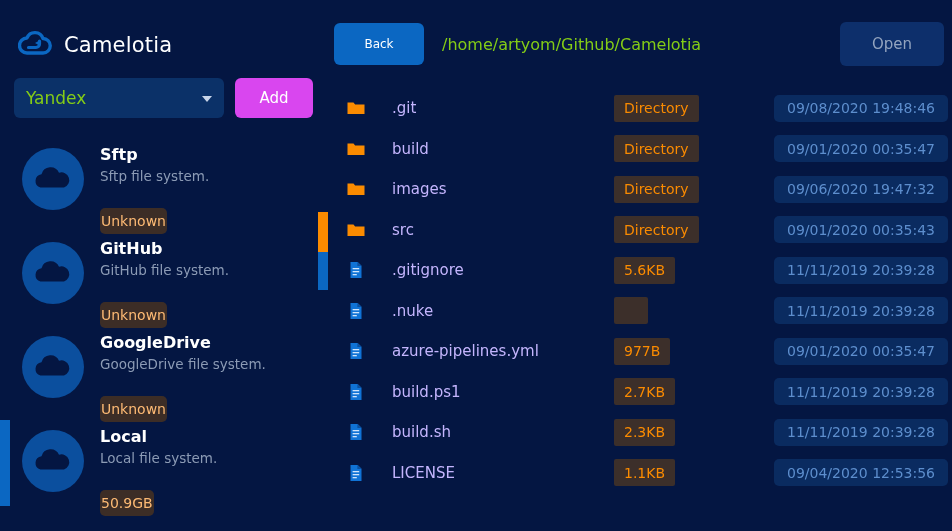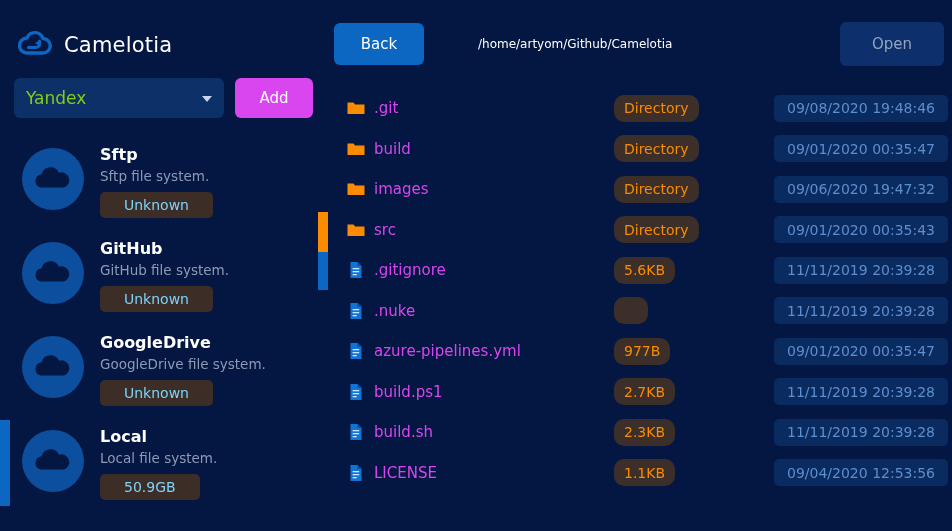--- a/index.html
+++ b/index.html
@@ -104,26 +104,26 @@
   }
   .provider-desc {
     color: #8c9bb5;
     font-size: 13.5px;
     line-height: 22px;
   }
   .badge {
     display: inline-flex;
     align-items: center;
     justify-content: center;
-    margin-top: 5px;
+    margin-top: 21px;
     height: 26px;
-    padding: 0 24px;
+    padding: 0 1px;
     border-radius: 5px;
     background: #3c2d26;
-    color: #7dd3fc;
+    color: #fdba74;
     font-size: 14px;
   }
 
   
   .sidebar-scroll {
     position: absolute;
     left: 0;
     width: 10px;
     background: #0b67c2;
     border-radius: 0;
@@ -151,37 +151,36 @@
     align-items: center;
     height: 88px;
     padding: 0 8px 0 4px;
   }
   .back-button {
     width: 90px; height: 42px;
     background: #0b67c2;
     border-radius: 6px;
     border: none;
     color: #ffffff;
-    font-size: 15px;
+    font-size: 12px;
     font-family: "DejaVu Sans", sans-serif;
     cursor: pointer;
     margin-left: 2px;
     display: flex;
     align-items: center;
     justify-content: center;
   }
   .path-text {
     flex: 1 1 auto;
-    color: #ffffff;
-    font-size: 12px;
+    color: #84cc16;
+    font-size: 16px;
     padding-left: 18px;
     white-space: nowrap;
     overflow: hidden;
     text-overflow: ellipsis;
-    margin-left: 36px;
   }
   .open-button {
     width: 104px; height: 44px;
     background: #0d2f6b;
     border-radius: 6px;
     border: none;
     color: #93a4bf;
     font-size: 15px;
     font-family: "DejaVu Sans", sans-serif;
     cursor: pointer;
@@ -197,40 +196,40 @@
     display: flex;
     align-items: center;
     height: 40.5px;
   }
   .file-icon {
     width: 18px; height: 18px;
     flex: 0 0 18px;
     margin-left: 9px;
   }
   .file-name {
-    color: #d946ef;
+    color: #c4b5fd;
     font-size: 15px;
-    margin-left: 9px;
+    margin-left: 27px;
     flex: 1 1 auto;
     white-space: nowrap;
     overflow: hidden;
   }
   .size-cell {
     flex: 0 0 160px;
     display: flex;
     align-items: center;
   }
   .size-badge {
     display: inline-flex;
     align-items: center;
     justify-content: center;
     min-width: 34px;
     height: 27px;
     padding: 0 10px;
-    border-radius: 10px;
+    border-radius: 2px;
     background: #3c2f2a;
     color: #fb8b00;
     font-size: 14px;
   }
   .size-badge.empty { padding: 0; width: 30px; }
   .date-cell {
     flex: 0 0 178px;
     display: flex;
     align-items: center;
   }

